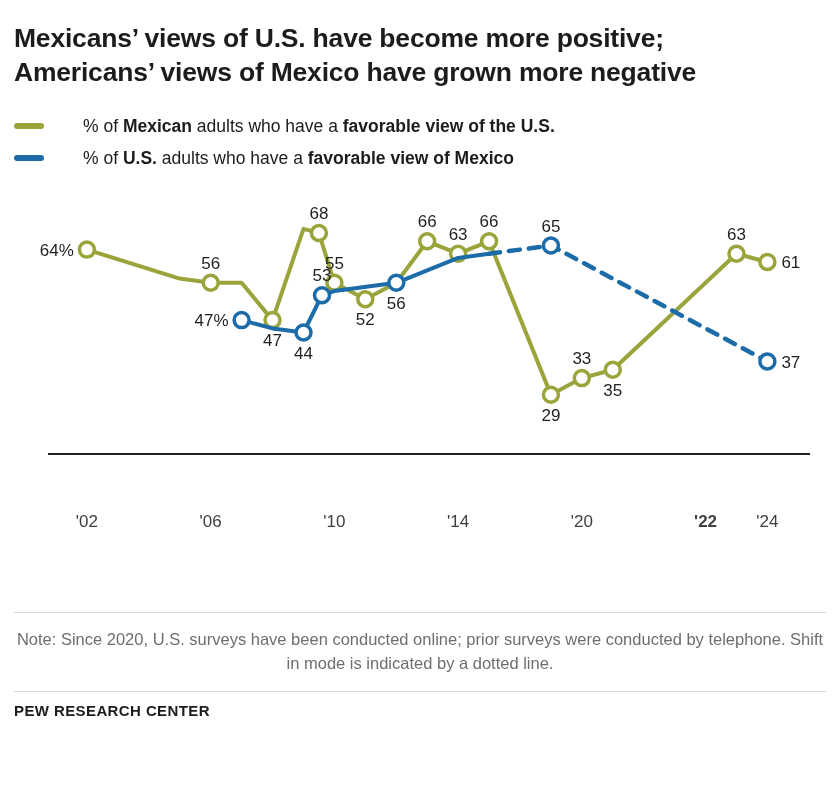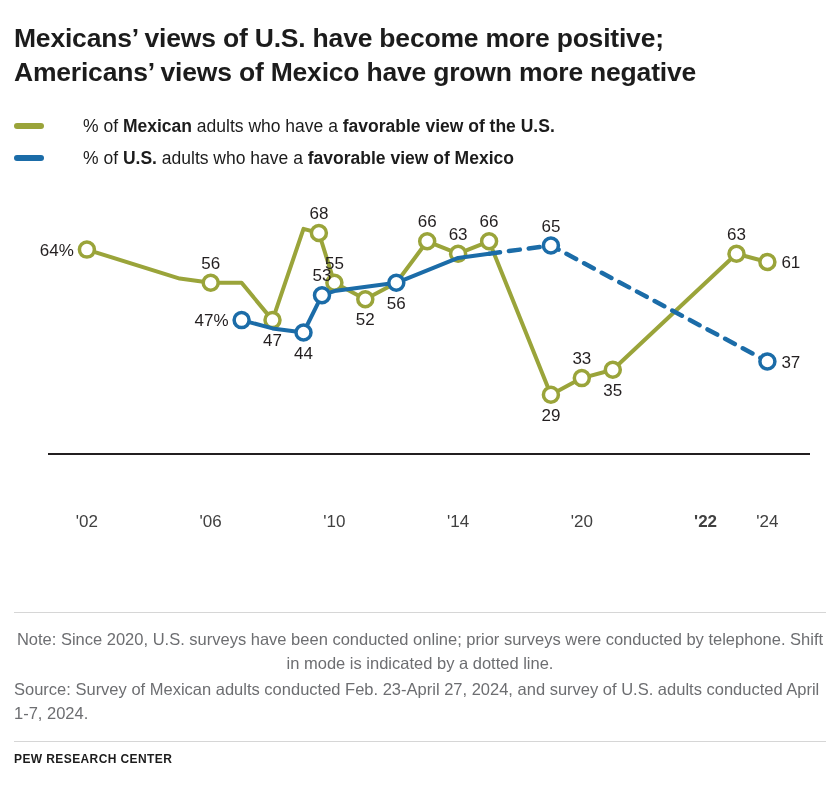--- a/index.html
+++ b/index.html
@@ -96,21 +96,21 @@
     line-height: 1.46;
     color: #6d6e71;
     margin-top: 2px;
   }
   .footer-rule {
     border-top: 1px solid #d6d6d6;
     margin-top: 16px;
     margin-bottom: 10px;
   }
   .brand {
-    font-size: 12px;
+    font-size: 15px;
     font-weight: bold;
     letter-spacing: 0.4px;
     color: #1c1c1c;
   }
   .pt-label {
     font-size: 17px;
     fill: #231f20;
   }
 </style>
 </head>
@@ -186,18 +186,17 @@
       <div class="axis-tick" style="left: 320.4px; top: 0px;">'10</div>
       <div class="axis-tick" style="left: 444.1px; top: 0px;">'14</div>
       <div class="axis-tick" style="left: 567.8px; top: 0px;">'20</div>
       <div class="axis-tick" style="left: 691.6px; top: 0px; font-weight: bold;">'22</div>
       <div class="axis-tick" style="left: 753.4px; top: 0px;">'24</div>
     </div>
 
   <div class="notes">
     <div class="rule"></div>
     <div class="note-text">Note: Since 2020, U.S. surveys have been conducted online; prior surveys were conducted by telephone. Shift in mode is indicated by a dotted line.</div>
-    <div class="source-text">Source: Survey of Mexican adults conducted Feb. 23-April 27, 2024, and survey of U.S. adults conducted April 1-7, 2024.</div>
     <div class="footer-rule"></div>
     <div class="brand">PEW RESEARCH CENTER</div>
   </div>
 
 </div>
 
 </body></html>

